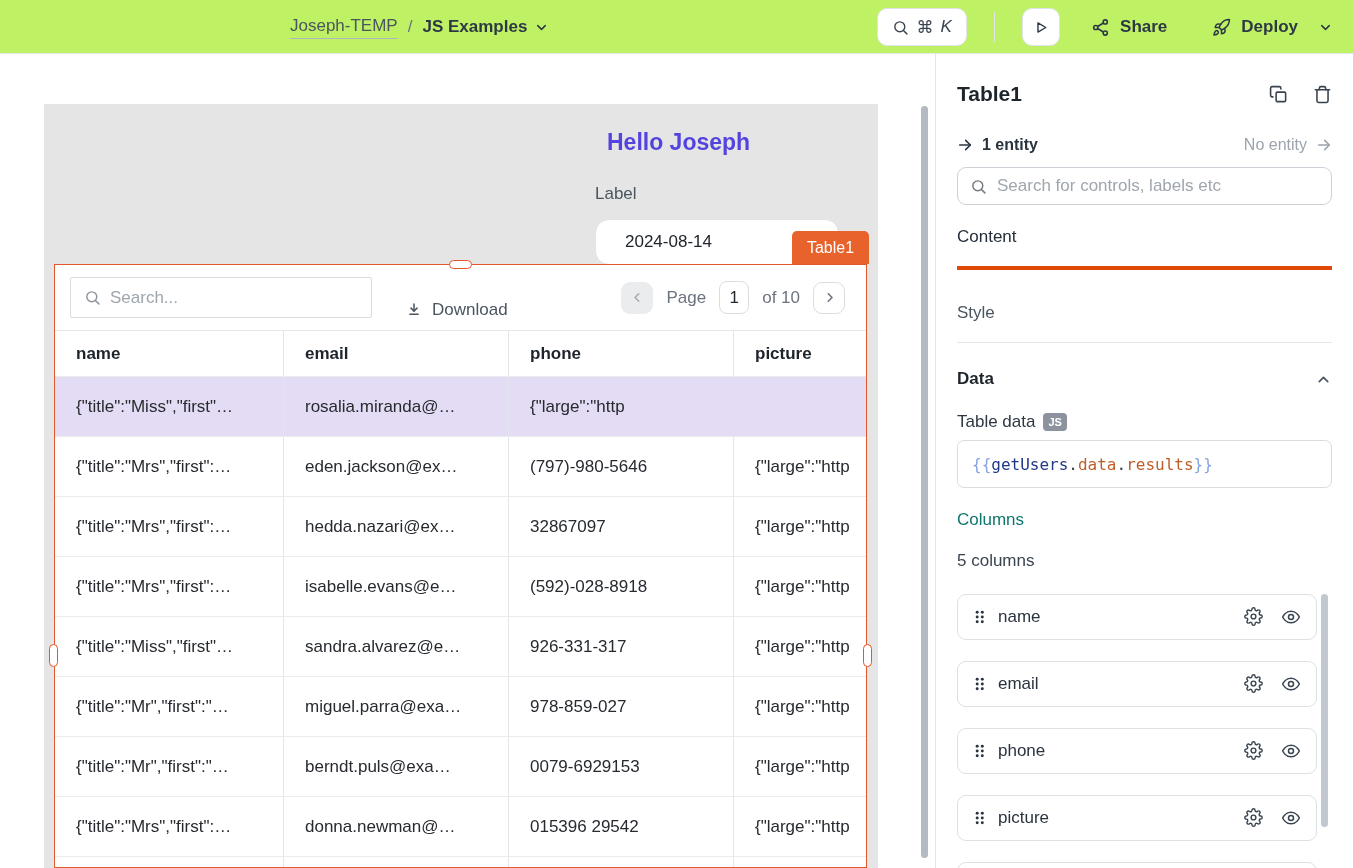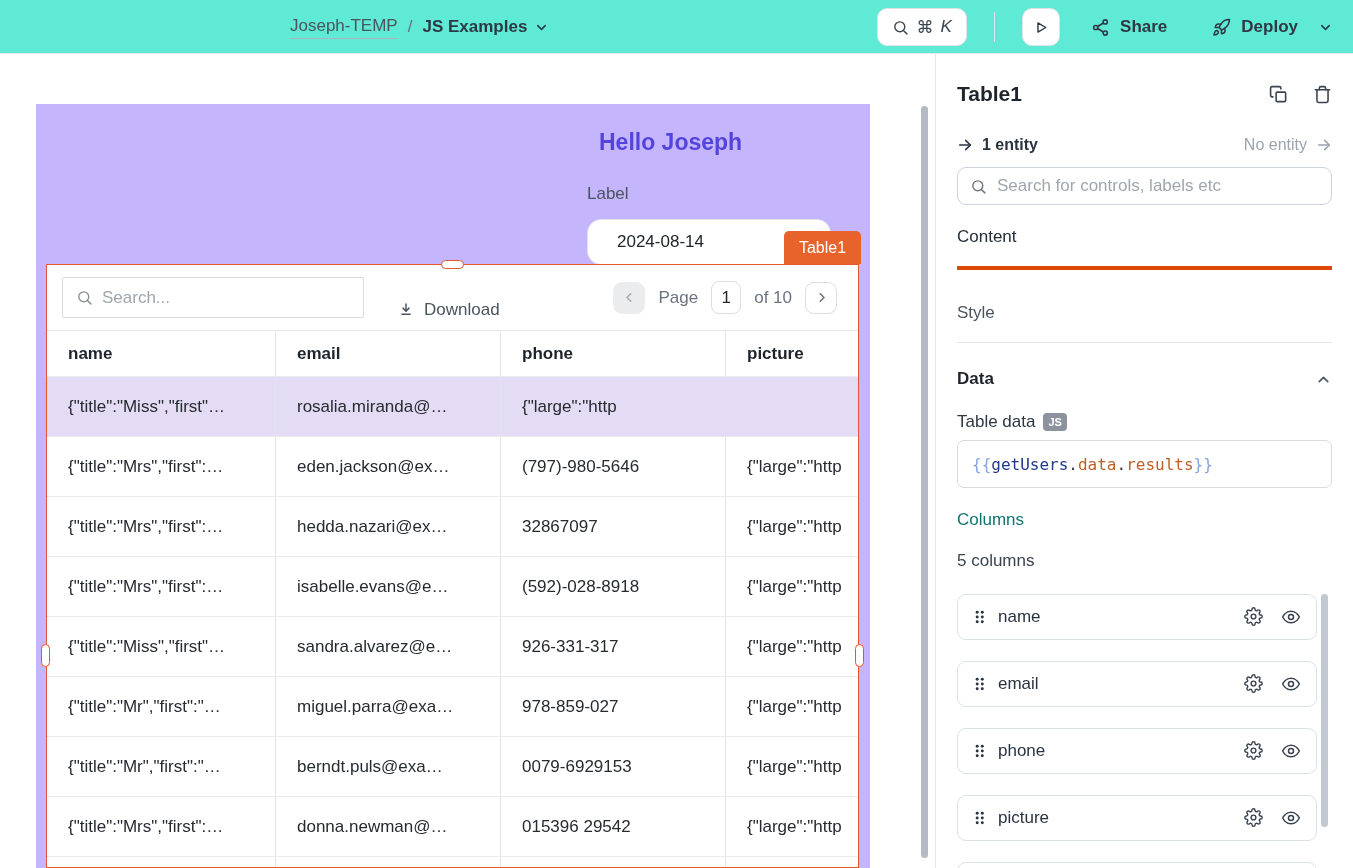--- a/index.html
+++ b/index.html
@@ -2,21 +2,21 @@
 <html><head>
 <meta charset="utf-8">
 <style>
   * { box-sizing: border-box; margin: 0; padding: 0; }
   html,body { width:1353px; height:868px; overflow:hidden; background:#fff;
     font-family:"Liberation Sans", sans-serif; color:#2E3844; }
   svg { display:block; }
 
   
   .topbar { position:absolute; top:0; left:0; width:1353px; height:54px;
-    background:#5eead4; border-bottom:1px solid #E4E7EB; z-index:5; }
+    background:#bef264; border-bottom:1px solid #E4E7EB; z-index:5; }
   .breadcrumb { position:absolute; left:290px; top:0; height:54px;
     display:flex; align-items:center; gap:10px; font-size:17px; }
   .bc-workspace { color:#4A5560; border-bottom:1px solid #AEB5BD; padding-bottom:2px; }
   .bc-sep { color:#6B7280; }
   .bc-page { color:#2E3844; font-weight:600; display:flex; align-items:center; gap:7px; }
   .tb-right { position:absolute; right:14px; top:0; height:54px;
     display:flex; align-items:center; }
   .kbd-btn { width:90px; height:38px; border:1px solid #DFE3E8; border-radius:10px;
     display:flex; align-items:center; justify-content:center; gap:7px;
     color:#3A4450; font-size:17px; background:#fff; }
@@ -27,22 +27,22 @@
     background:#fff; margin-right:31px; }
   .tb-action { display:flex; align-items:center; gap:10px; font-size:17px;
     font-weight:600; color:#2E3844; }
   .share-btn { margin-right:45px; }
   .deploy-btn { margin-right:20px; }
   .deploy-caret { color:#2E3844; margin-right:6px; }
 
   
   .canvas { position:absolute; top:54px; left:0; width:935px; height:814px;
     background:#fff; overflow:hidden; }
-  .artboard { position:absolute; left:36px; top:50px; width:834px; height:764px;
-    background:#c4b5fd; }
+  .artboard { position:absolute; left:44px; top:50px; width:834px; height:764px;
+    background:#e5e5e5; }
   .canvas-scrollbar { position:absolute; right:7px; top:52px; width:7px; height:752px;
     background:#B3BAC2; border-radius:4px; }
 
   .hello-heading { position:absolute; left:563px; top:25px; font-size:23px;
     font-weight:700; color:#5444DE; }
   .dp-label { position:absolute; left:551px; top:80px; font-size:17px; color:#4A5560; }
   .date-input { position:absolute; left:551px; top:115px; width:244px; height:46px;
     background:#fff; border:1px solid #E2E4E8; border-radius:14px;
     display:flex; align-items:center; padding-left:29px; font-size:17px; color:#20262C; }
   .widget-tag { position:absolute; left:748px; top:127px; width:77px; height:33px;

